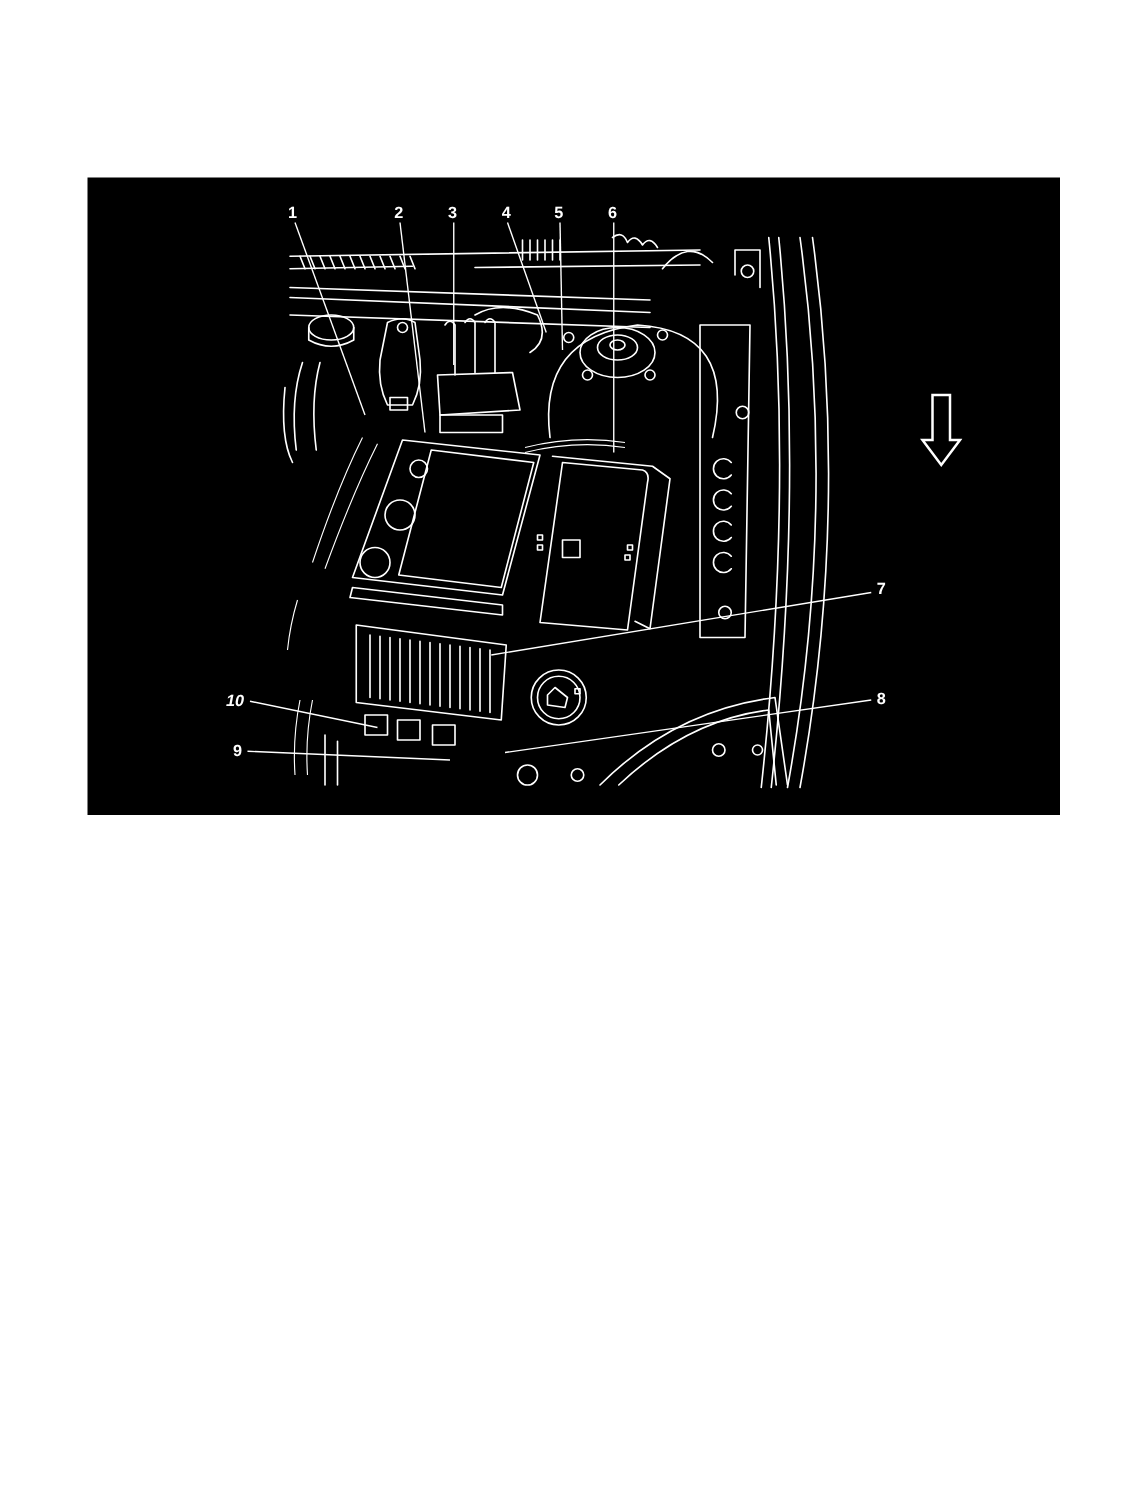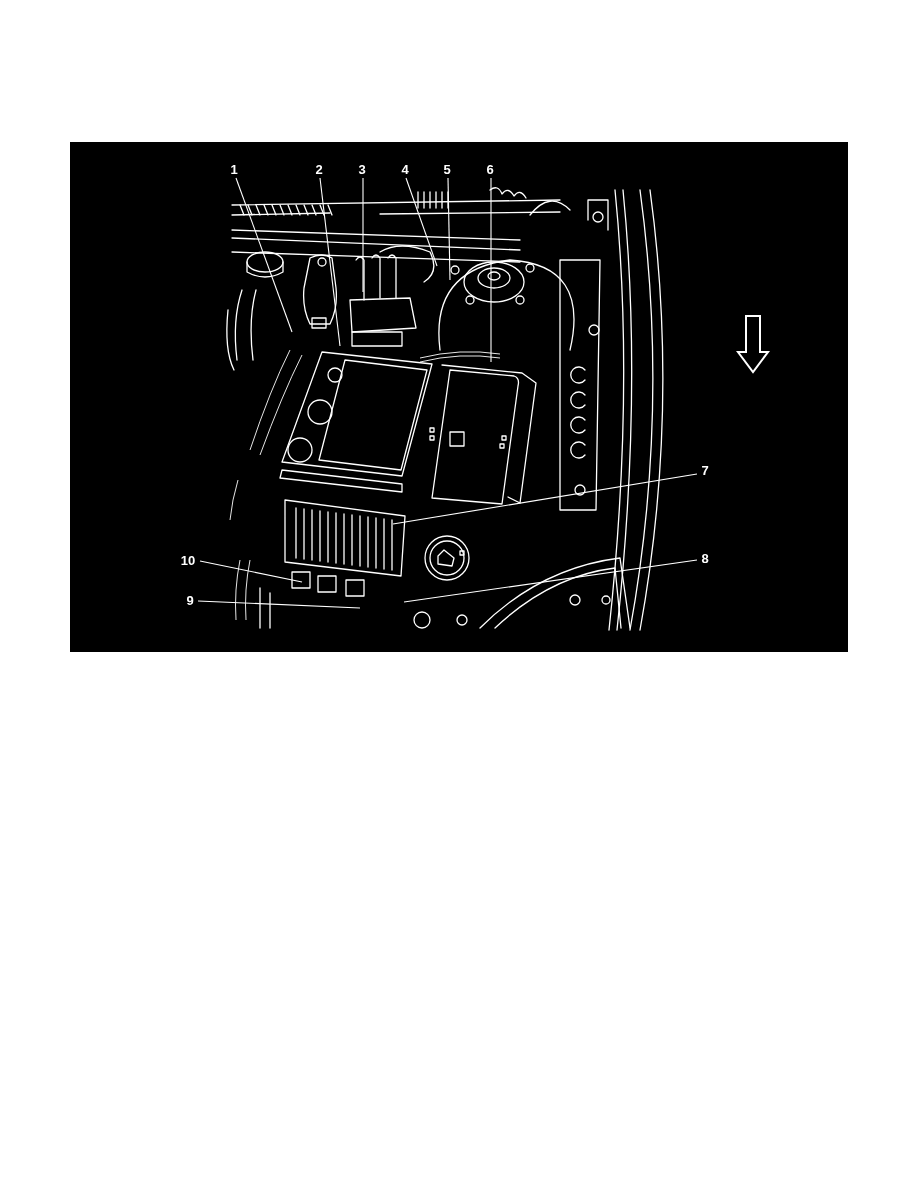--- a/index.html
+++ b/index.html
@@ -148,18 +148,18 @@
 
   <div class="callout" style="left:164px; top:28px;">1</div>
   <div class="callout" style="left:249px; top:28px;">2</div>
   <div class="callout" style="left:292px; top:28px;">3</div>
   <div class="callout" style="left:335px; top:28px;">4</div>
   <div class="callout" style="left:377px; top:28px;">5</div>
   <div class="callout" style="left:420px; top:28px;">6</div>
   <div class="callout" style="left:635px; top:329px;">7</div>
   <div class="callout" style="left:635px; top:417px;">8</div>
   <div class="callout" style="left:120px; top:459px;">9</div>
-  <div class="callout" style="left:118px; top:419px;">10</div>
+  <div class="callout" style="left:118px; top:419px;font-style:italic;">10</div>
 
   <svg id="arrow" style="left:666px; top:172px;" width="34" height="62" viewBox="0 0 34 62">
     <path d="M10 2 L24 2 L24 38 L32 38 L17 58 L2 38 L10 38 Z" fill="#000000" stroke="#ffffff" stroke-width="2" stroke-linejoin="miter"></path>
   </svg>
 </div>
 
 </body></html>

